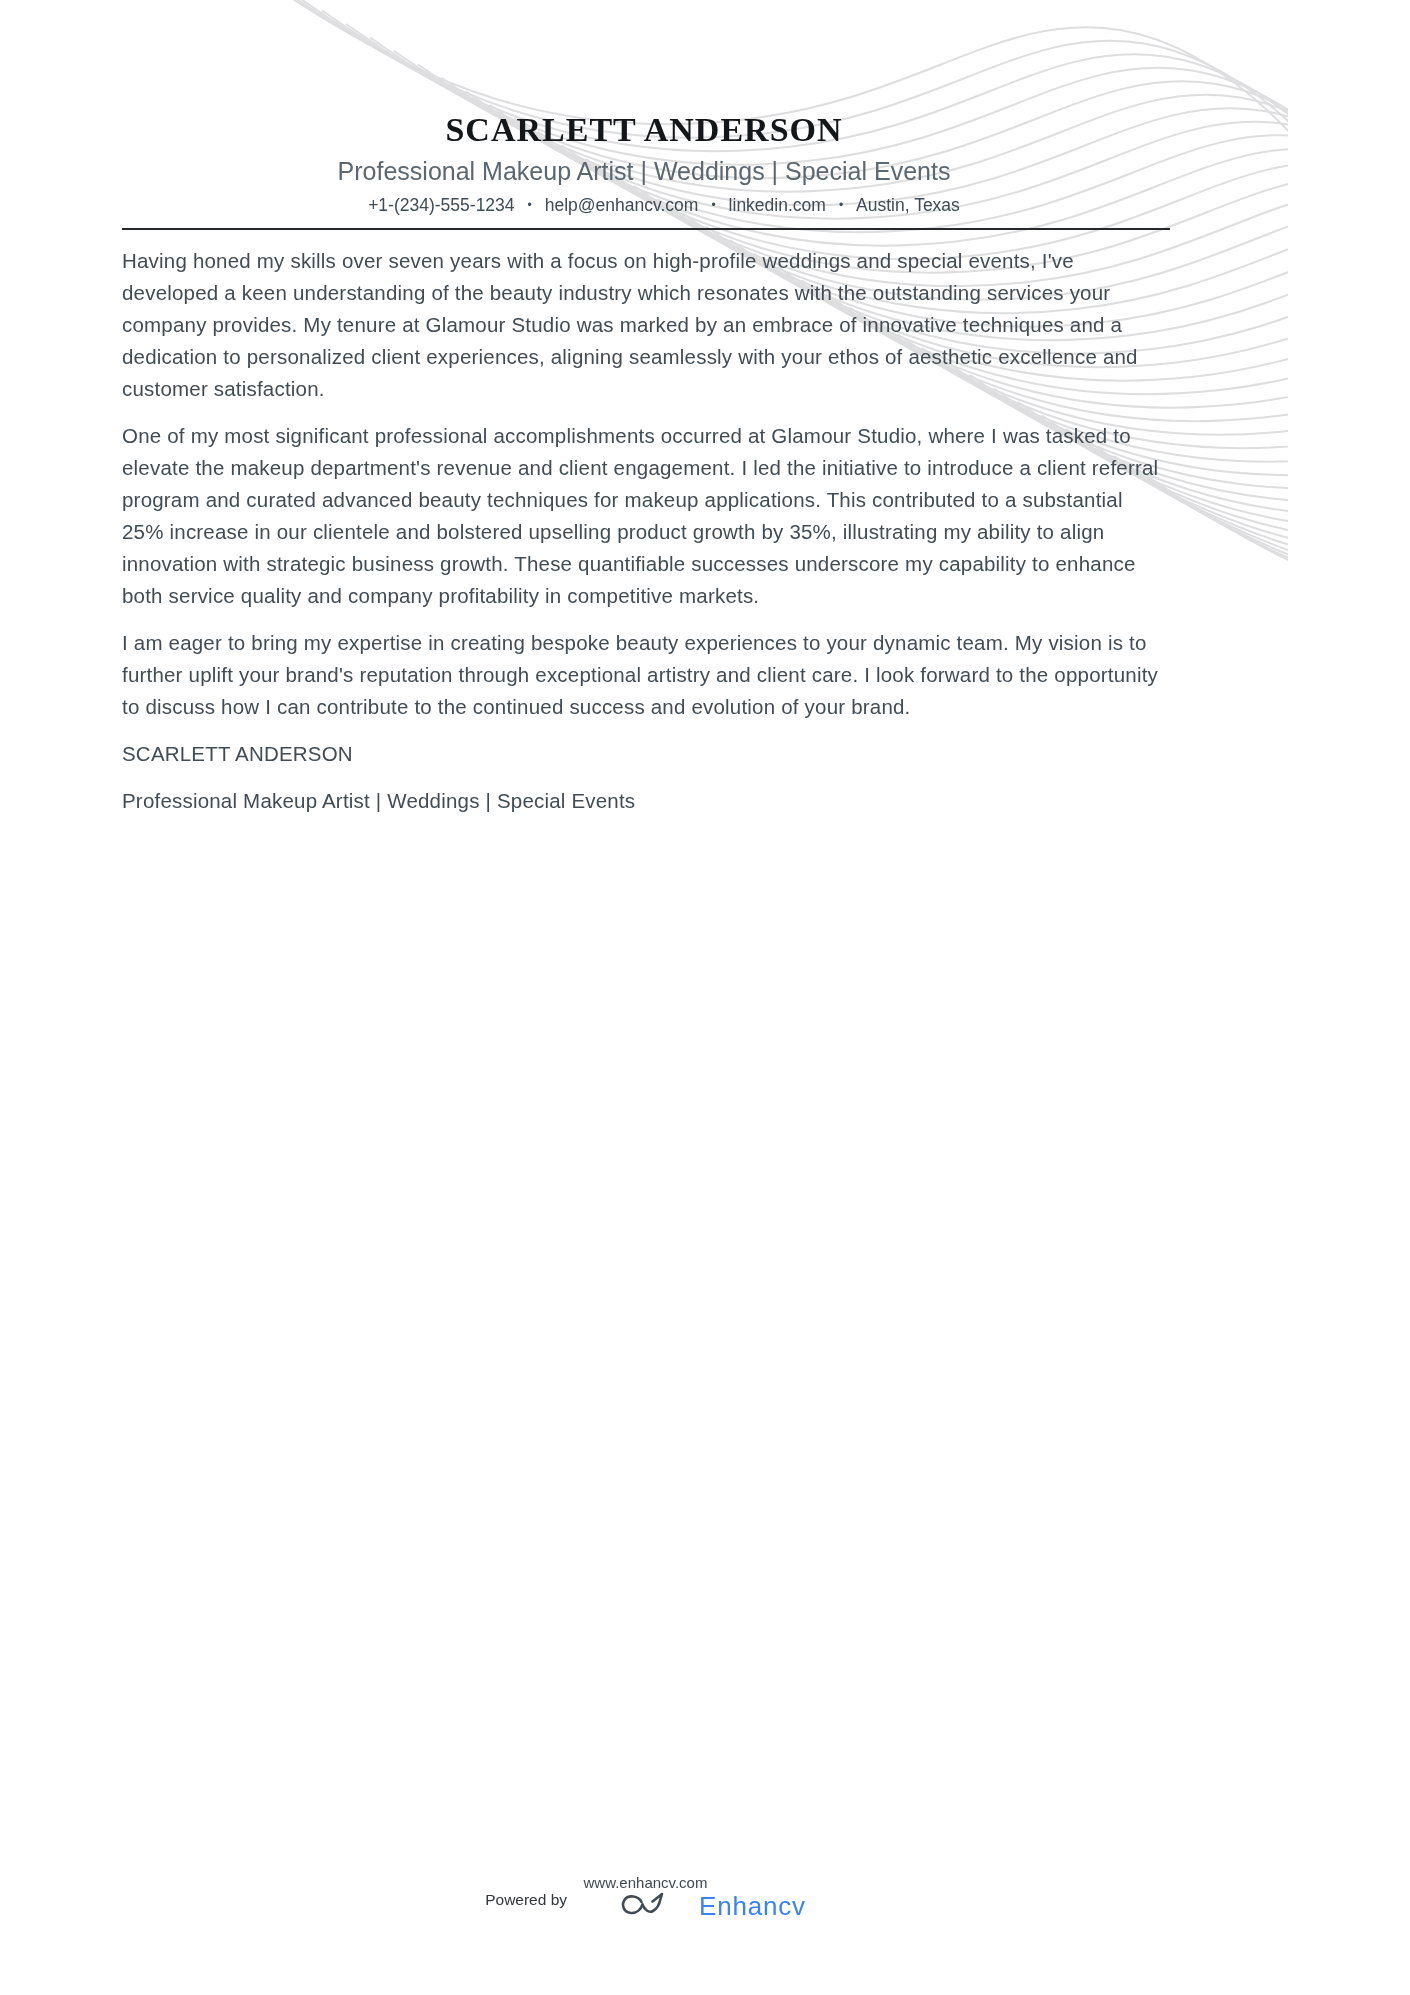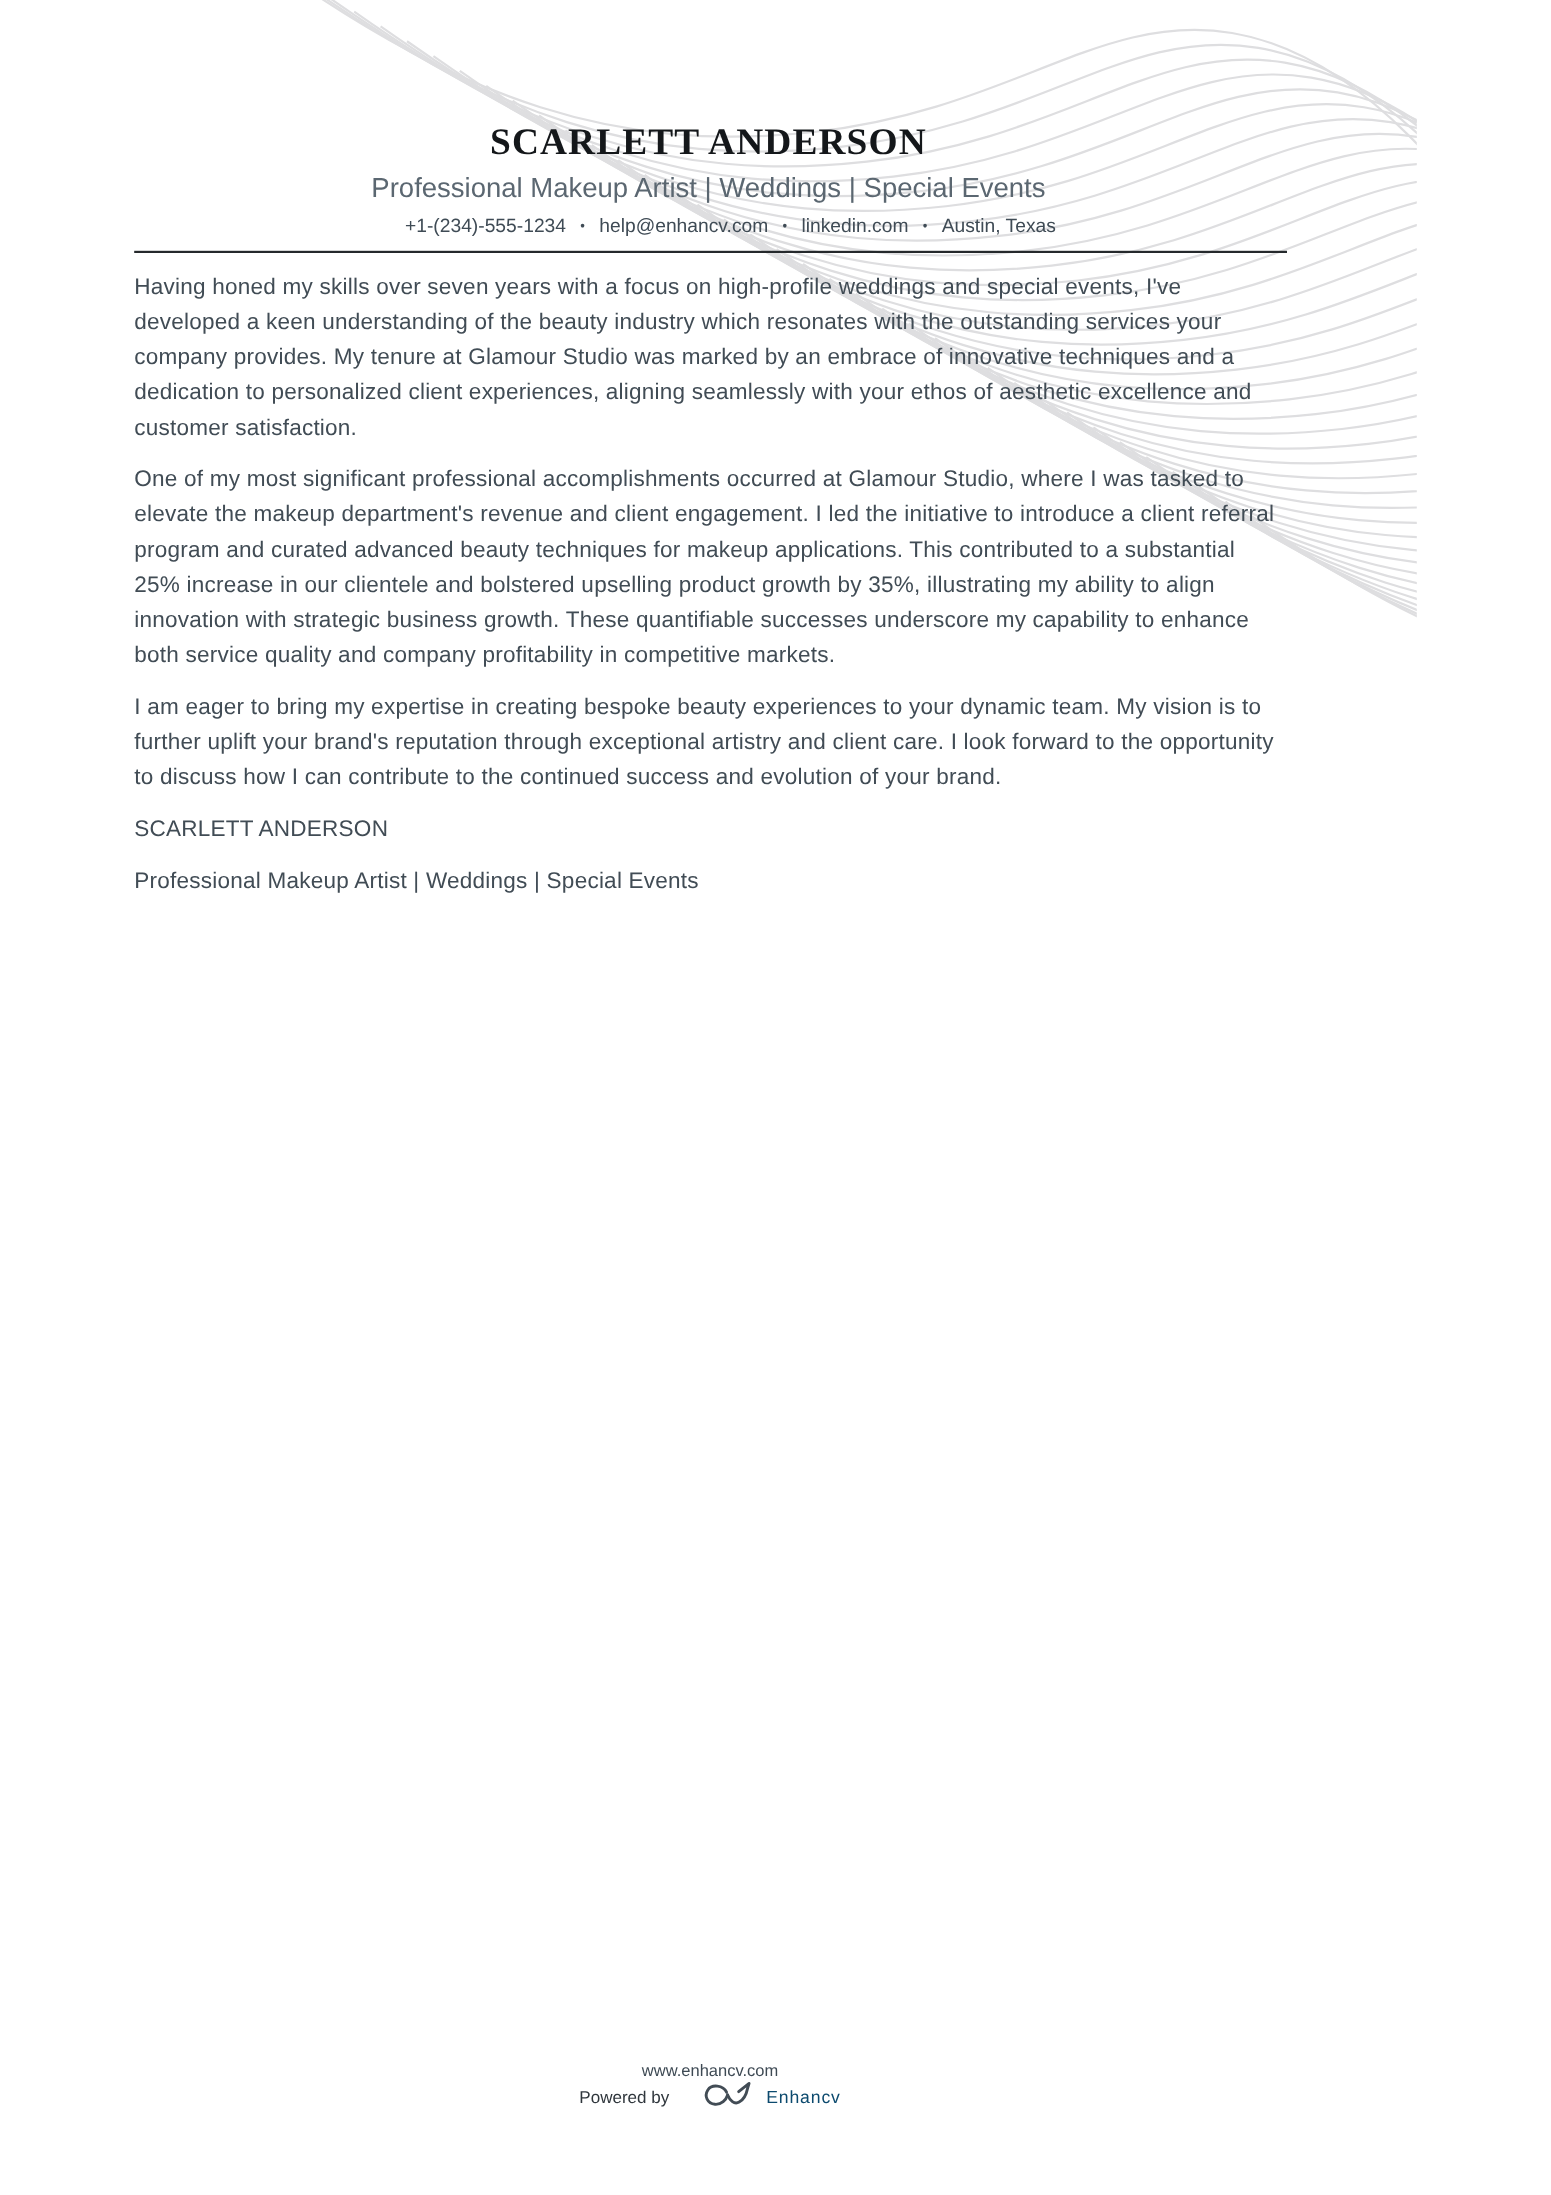--- a/index.html
+++ b/index.html
@@ -94,32 +94,33 @@
     align-items:center;
     flex-direction:column;
   }
   .site-link {
     font-size:15px;
     color:#3e4a54;
     text-decoration:none;
   }
   .powered {
     display:flex;
-    align-items:flex-end;
+    align-items:flex-start;
+    gap:22px;
   }
   .powered-label {
     font-size:15.5px;
     color:#2f363c;
     margin-right:30px;
   }
   .logo { display:inline-flex; align-items:center; margin-right:12px; }
   .wordmark {
-    font-size:16px;
+    font-size:26px;
     letter-spacing:0.8px;
-    color:#0c4a6e;
+    color:#3b82f6;
   }
 </style>
 </head>
 <body>
 
 <div class="page">
 
   <svg class="waves" viewBox="0 0 1410 690" aria-hidden="true">
     <defs>
       <path id="wavepath" d="M250 -30 C420 90 560 140 740 120 C920 100 1000 10 1120 30 C1240 50 1330 170 1420 300" fill="none"></path>

